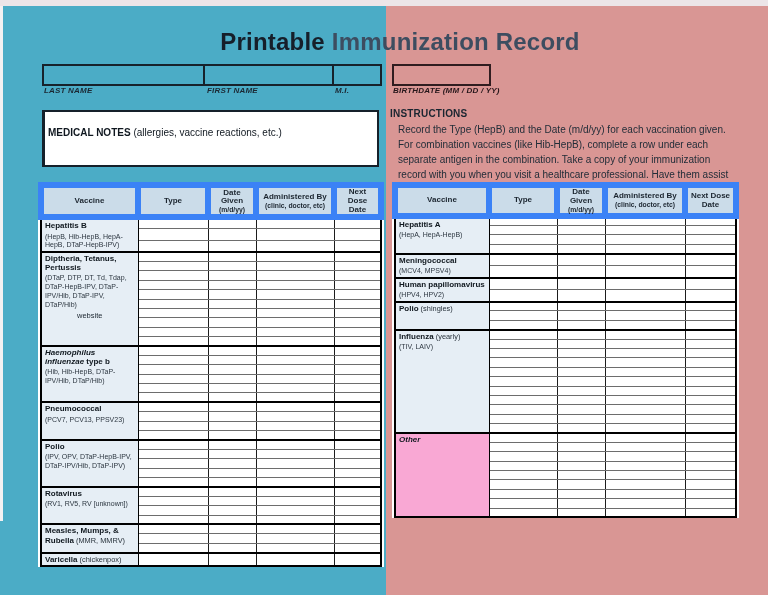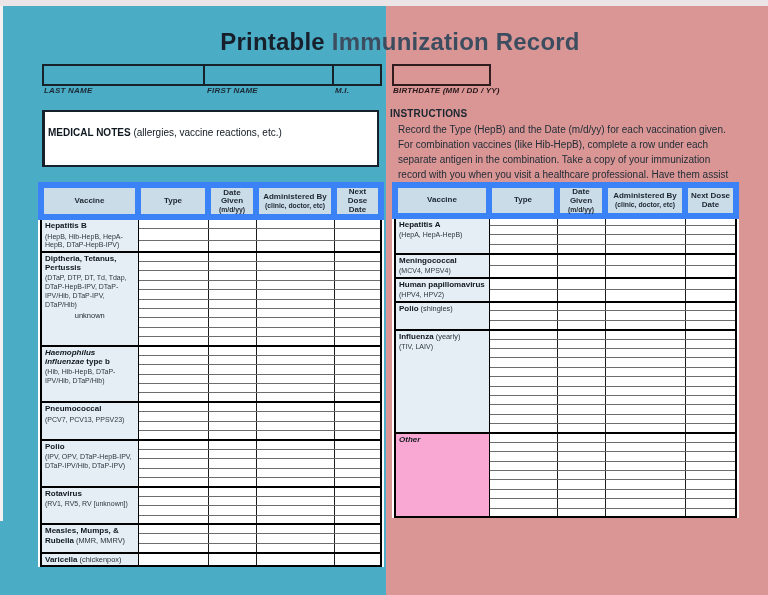--- a/index.html
+++ b/index.html
@@ -140,21 +140,21 @@
         <tr>
           <td class="cell"></td>
           <td class="cell"></td>
           <td class="cell"></td>
           <td class="cell"></td>
         </tr>
         <tr class="section-start">
           <td class="label-cell" rowspan="10">
             <div class="sec-name"><span>Diptheria, Tetanus, Pertussis</span></div>
             <div class="sec-sub">(DTaP, DTP, DT, Td, Tdap, DTaP-HepB-IPV, DTaP-IPV/Hib, DTaP-IPV, DTaP/Hib)</div>
-            <div class="sec-note">unknown</div>
+            <div class="sec-note">website</div>
           </td>
           <td class="cell"></td>
           <td class="cell"></td>
           <td class="cell"></td>
           <td class="cell"></td>
         </tr>
         <tr>
           <td class="cell"></td>
           <td class="cell"></td>
           <td class="cell"></td>

